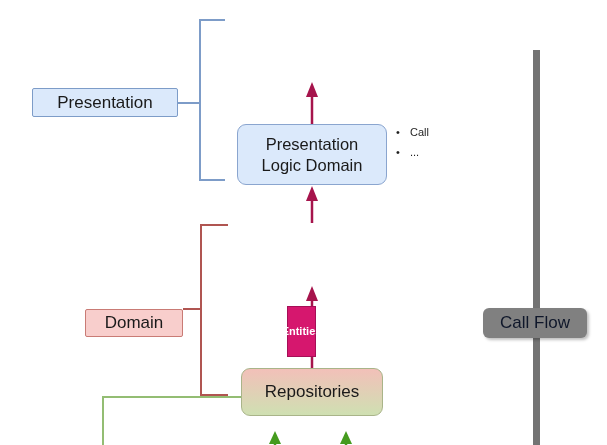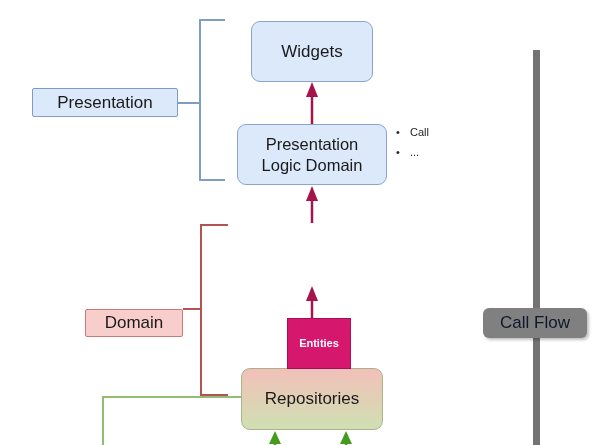--- a/index.html
+++ b/index.html
@@ -77,42 +77,39 @@
   <div class="abs callflow-line" style="left:533px;top:50px;width:7px;height:395px;"></div>
 
   <div class="abs label-box presentation-label" style="left:32px;top:88px;width:146px;height:29px;">
     <span>Presentation</span>
   </div>
 
   <div class="abs label-box domain-label" style="left:85px;top:309px;width:98px;height:28px;">
     <span>Domain</span>
   </div>
 
-  <div class="abs node blue-node" style="left:251px;top:21px;width:122px;height:61px;">
-    <span>Widgets</span>
-  </div>
 
   <div class="abs node blue-node" style="left:237px;top:124px;width:150px;height:61px;font-size:16.5px;">
     <span>
       <span>Presentation</span><br>
       <span>Logic Domain</span>
     </span>
   </div>
 
   <div class="abs notes" style="left:396px;top:124px;">
     <div><span class="bullet">•</span><span>Call</span></div>
     <div style="margin-top:3px;"><span class="bullet">•</span><span>...</span></div>
   </div>
 
 
-  <div class="abs node entities-node" style="left:287px;top:306px;width:64px;height:51px;margin-top:12px;">
+  <div class="abs node entities-node" style="left:287px;top:306px;width:29px;height:51px;">
     <span>Entities</span>
   </div>
 
-  <div class="abs node repos-node" style="left:241px;top:368px;width:142px;height:62px;">
+  <div class="abs node repos-node" style="left:241px;top:368px;width:142px;height:48px;">
     <span>Repositories</span>
   </div>
 
   <div class="abs callflow-label" style="left:483px;top:308px;width:104px;height:30px;">
     <span>Call Flow</span>
   </div>
 
 </div>
 
 </body></html>

